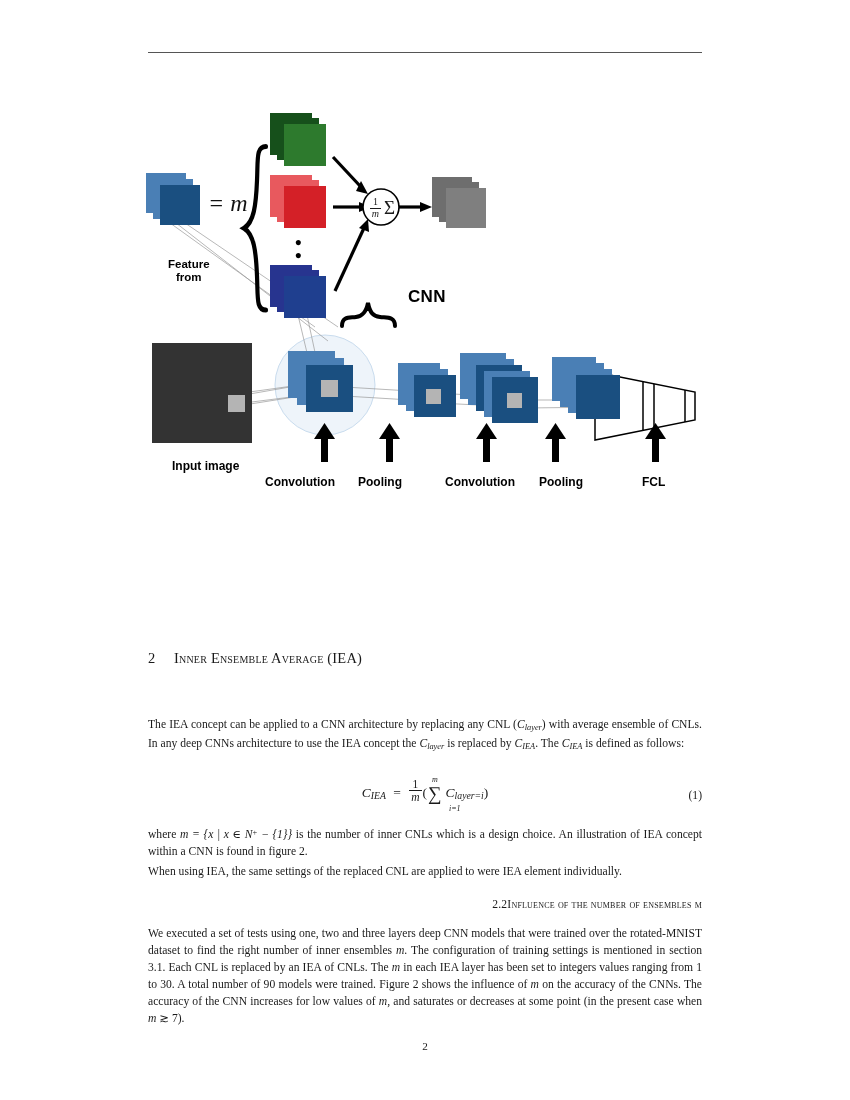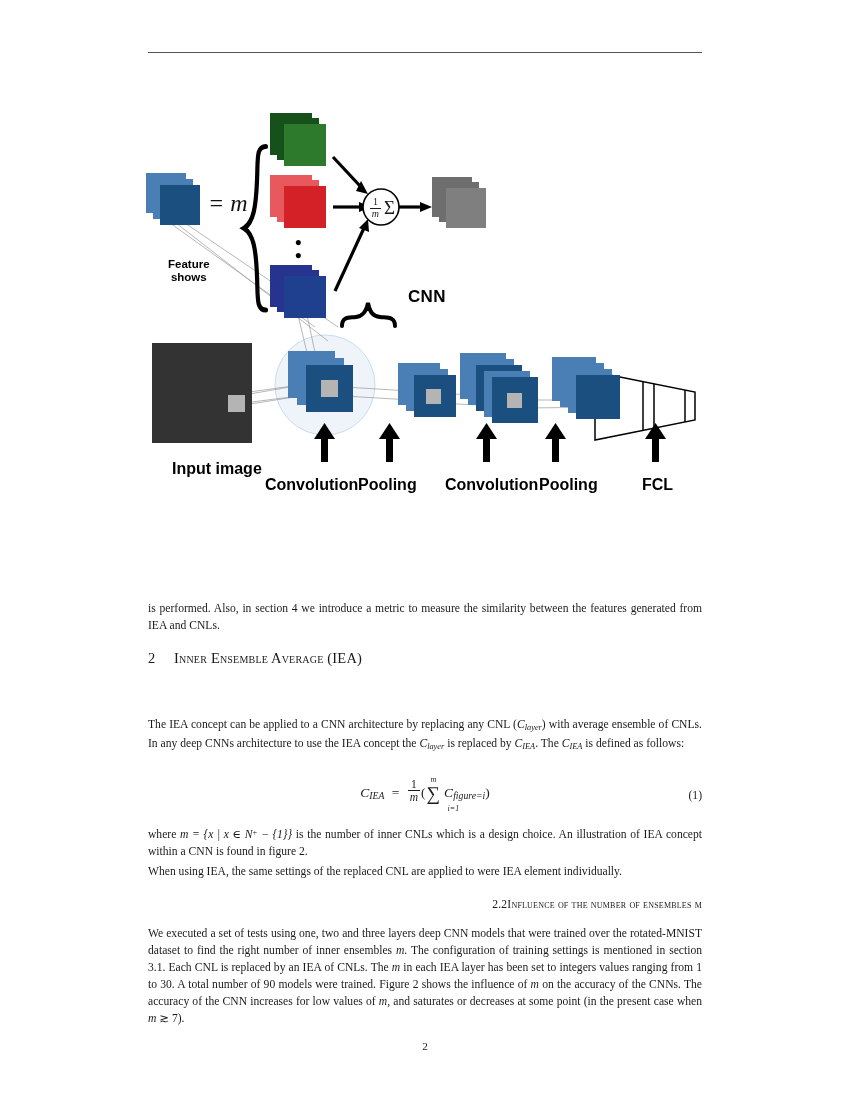--- a/index.html
+++ b/index.html
@@ -52,21 +52,21 @@
 
   .lbl {
     position: absolute;
     font-family: "Liberation Sans", "DejaVu Sans", sans-serif;
     font-weight: bold;
     color: #000000;
     white-space: nowrap;
     line-height: 1.12;
   }
   .lbl-feature { font-size: 11.5px; }
-  .lbl-stage   { font-size: 16px; }
+  .lbl-stage   { font-size: 12px; }
   .lbl-cnn     { font-size: 17px; letter-spacing: 0.3px; }
 
   .math-em {
     position: absolute;
     font-family: "Liberation Serif", "DejaVu Serif", serif;
     font-style: italic;
     color: #111;
   }
 
   
@@ -345,35 +345,34 @@
     <div style="position:absolute; left:226px; top:100px; width:32px; height:26px; display:flex; align-items:center; justify-content:center;">
       <span class="frac" style="font-size:10px;">
         <span class="num-t">1</span>
         <span class="den-t" style="font-style:italic;">m</span>
       </span>
       <span style="font-size:19px; font-style:normal; margin-left:2px; font-family:'Liberation Serif',serif;">Σ</span>
     </div>
 
     <div class="lbl lbl-feature" style="left:28px; top:163px;text-align:center;">
       <div>Feature</div>
-      <div>shows</div>
+      <div>from</div>
     </div>
 
     <div class="lbl lbl-cnn" style="left:268px; top:192px;">CNN</div>
 
     <div class="lbl lbl-stage" style="left:32px; top:365px;">Input image</div>
     <div class="lbl lbl-stage" style="left:125px; top:381px;">Convolution</div>
     <div class="lbl lbl-stage" style="left:218px; top:381px;">Pooling</div>
     <div class="lbl lbl-stage" style="left:305px; top:381px;">Convolution</div>
     <div class="lbl lbl-stage" style="left:399px; top:381px;">Pooling</div>
     <div class="lbl lbl-stage" style="left:502px; top:381px;">FCL</div>
   </div>
 
 
-  <div class="para" style="top:600px;">is performed. Also, in section 4 we introduce a metric to measure the similarity between the features generated from IEA and CNLs.</div>
 
   <div class="h1" style="top:650px;">
     <span class="num">2</span><span>Inner Ensemble Average (IEA)</span>
   </div>
 
 
   <div class="para" style="top:716px;">
     <span>The IEA concept can be applied to a CNN architecture by replacing any CNL (</span><span class="inl-i">C</span><span class="sub">layer</span><span>) with average ensemble of CNLs. In any deep CNNs architecture to use the IEA concept the </span><span class="inl-i">C</span><span class="sub">layer</span><span> is replaced by </span><span class="inl-i">C</span><span class="sub">IEA</span><span>. The </span><span class="inl-i">C</span><span class="sub">IEA</span><span> is defined as follows:</span>
   </div>
 
@@ -381,21 +380,21 @@
     <div class="eq-body">
       <span class="inl-i">C</span><span class="sub">IEA</span>
       <span class="upr" style="margin:0 4px;">=</span>
       <span class="frac">
         <span class="num-t upr">1</span>
         <span class="den-t">m</span>
       </span><span class="upr">(</span><span class="bigsum">
         <span class="lim-top">m</span>
         <span>∑</span>
         <span class="lim-bot">i=1</span>
-      </span><span class="inl-i" style="margin-left:3px;">C</span><span class="sub">figure=i</span><span class="upr">)</span>
+      </span><span class="inl-i" style="margin-left:3px;">C</span><span class="sub">layer=i</span><span class="upr">)</span>
     </div>
     <div class="eq-tag">(1)</div>
   </div>
 
   <div class="para" style="top:826px;">
     <span>where </span><span class="inl-i">m = {x | x ∈ N</span><span class="sup">+</span><span class="inl-i"> − {1}}</span><span> is the number of inner CNLs which is a design choice. An illustration of IEA concept within a CNN is found in figure 2.</span>
   </div>
 
   <div class="para" style="top:863px;">When using IEA, the same settings of the replaced CNL are applied to were IEA element individually.</div>
 

